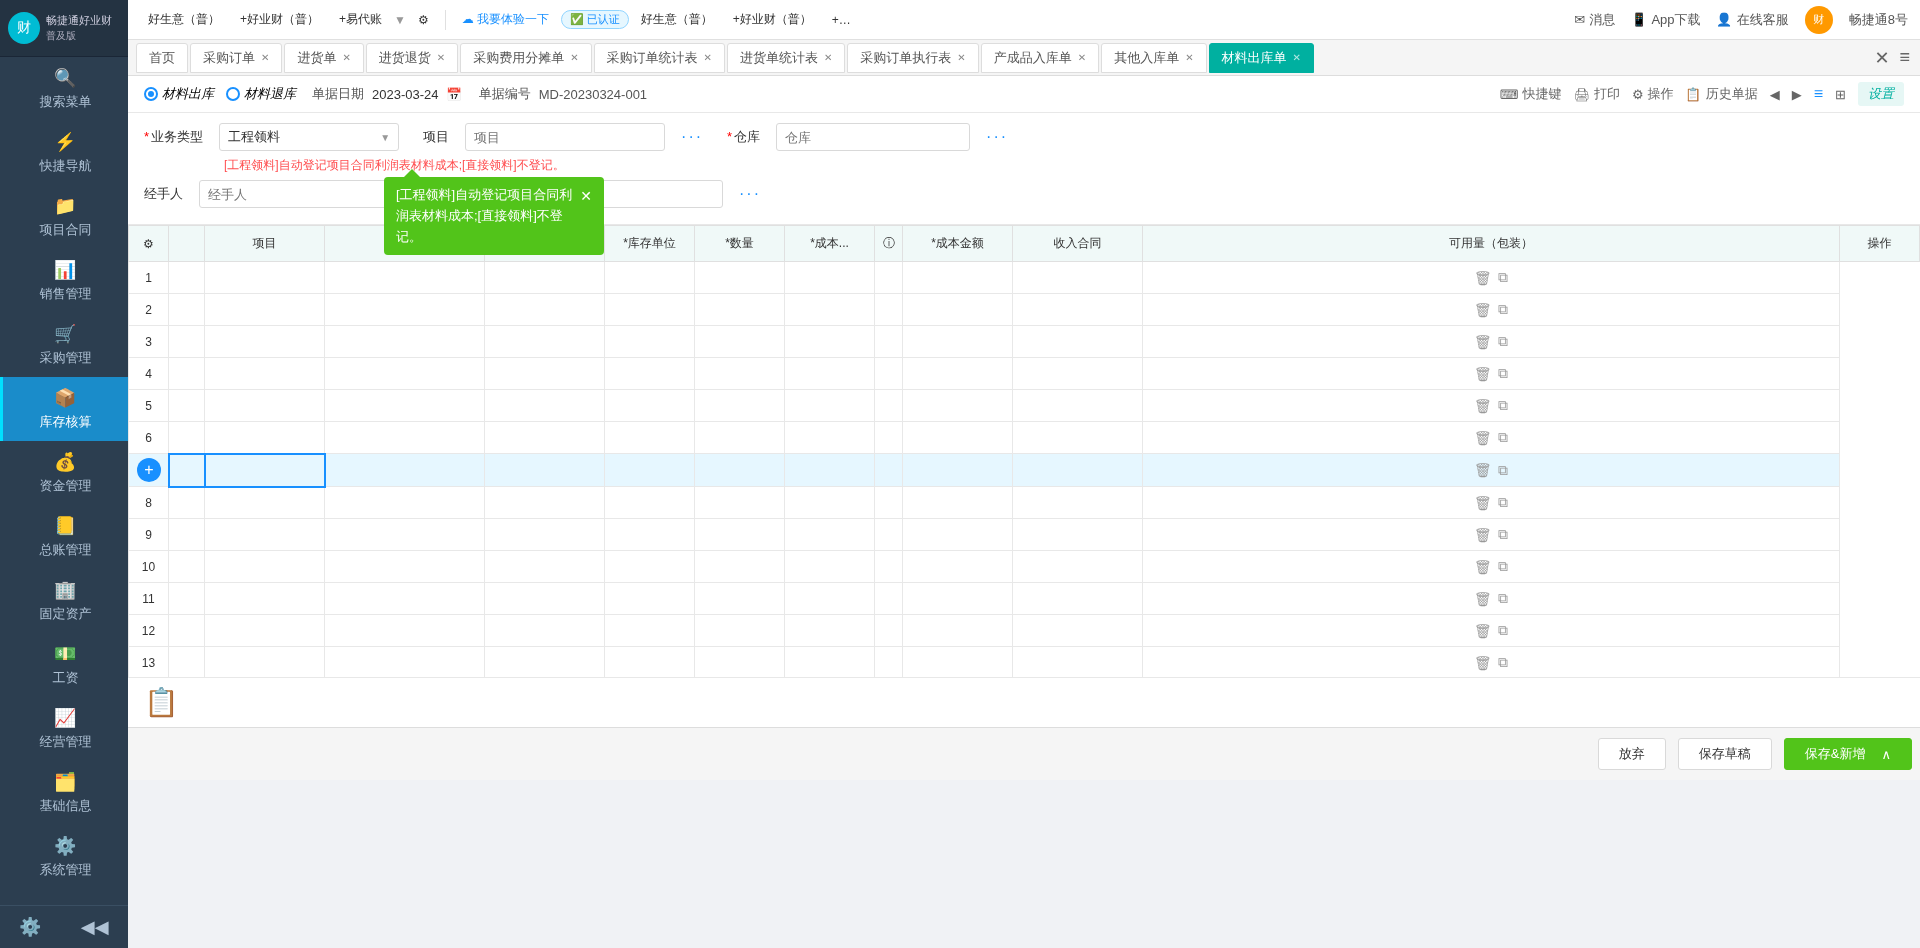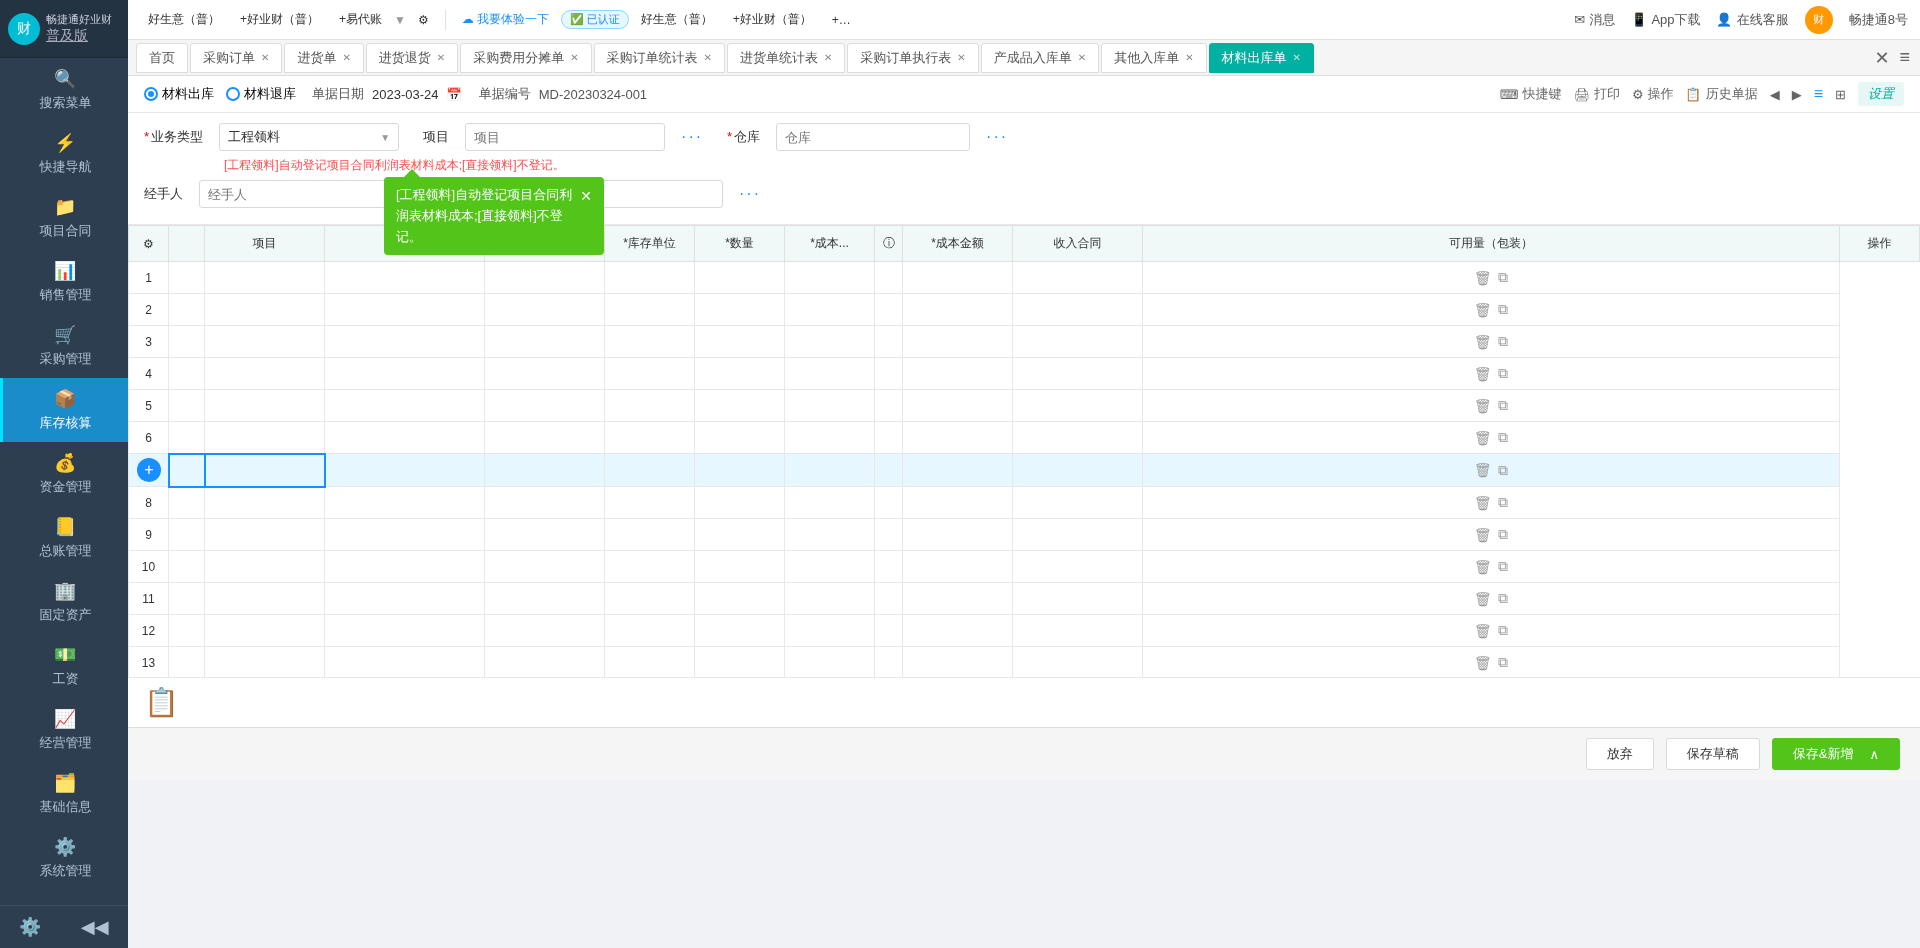--- a/index.html
+++ b/index.html
@@ -3,21 +3,21 @@
   <meta charset="utf-8">
   <style>
     * { box-sizing: border-box; margin: 0; padding: 0; font-family: 'Microsoft YaHei', Arial, sans-serif; font-size: 13px; }
     body { display: flex; width: 1920px; height: 948px; overflow: hidden; background: #f0f2f5; }
 
     
     .sidebar { width: 128px; min-width: 128px; background: #2c3e50; display: flex; flex-direction: column; color: #fff; height: 948px; }
     .sidebar-logo { padding: 12px 8px; display: flex; align-items: center; gap: 6px; background: #243342; border-bottom: 1px solid #1a2636; }
     .sidebar-logo-icon { width: 32px; height: 32px; background: #00bcd4; border-radius: 50%; display: flex; align-items: center; justify-content: center; font-size: 14px; color: white; }
     .sidebar-logo-text { font-size: 11px; color: #ccd; line-height: 1.4; }
-    .sidebar-logo-sub { font-size: 14px; color: #aab; text-decoration: underline; }
+    .sidebar-logo-sub { font-size: 10px; color: #aab; }
     .sidebar-item { display: flex; flex-direction: column; align-items: center; padding: 10px 4px; cursor: pointer; color: #afc2d5; font-size: 12px; gap: 4px; border-left: 3px solid transparent; }
     .sidebar-item.active { background: #1a8cca; color: #fff; border-left: 3px solid #00e0ff; }
     .sidebar-item-icon { font-size: 18px; }
     .sidebar-bottom { margin-top: auto; display: flex; justify-content: space-around; padding: 10px 0; border-top: 1px solid #3a4f63; }
     .sidebar-bottom-icon { color: #afc2d5; font-size: 18px; cursor: pointer; }
 
     
     .main { flex: 1; display: flex; flex-direction: column; height: 780px; overflow: hidden; }
 
     
@@ -31,21 +31,21 @@
     
     .tabbar { background: #f5f5f5; border-bottom: 1px solid #ddd; display: flex; align-items: center; height: 36px; padding: 0 8px; gap: 2px; flex-shrink: 0; overflow: hidden; }
     .tab { display: flex; align-items: center; padding: 0 12px; height: 30px; background: #fff; border: 1px solid #ddd; border-radius: 3px 3px 0 0; font-size: 12px; color: #555; cursor: pointer; gap: 6px; white-space: nowrap; }
     .tab.active { background: #00b0a0; color: #fff; border-color: #00b0a0; }
     .tab-close { font-size: 10px; opacity: 0.7; }
     .tabbar-right { margin-left: auto; display: flex; align-items: center; gap: 6px; }
     .tabbar-btn { font-size: 18px; color: #666; cursor: pointer; padding: 2px; }
 
     
     .toolbar { background: #fff; border-bottom: 1px solid #e8e8e8; padding: 6px 16px; display: flex; align-items: center; gap: 16px; flex-shrink: 0; }
-    .toolbar-radio-group { display: flex; gap: 12px; align-items: center; }
+    .toolbar-radio-group { display: flex; gap: 12px; align-items: center; font-style: italic; }
     .radio-item { display: flex; align-items: center; gap: 4px; cursor: pointer; font-size: 13px; }
     .radio-dot { width: 14px; height: 14px; border-radius: 50%; border: 2px solid #1890ff; display: flex; align-items: center; justify-content: center; }
     .radio-dot.checked::after { content: ''; width: 6px; height: 6px; border-radius: 50%; background: #1890ff; }
     .toolbar-field { display: flex; align-items: center; gap: 8px; color: #555; }
     .toolbar-date { color: #333; font-weight: 500; }
     .toolbar-cal-icon { color: #1890ff; cursor: pointer; }
     .toolbar-right { margin-left: auto; display: flex; align-items: center; gap: 12px; font-size: 12px; color: #666; }
     .toolbar-right-btn { display: flex; align-items: center; gap: 4px; cursor: pointer; }
 
     
@@ -74,21 +74,21 @@
     .op-btn { cursor: pointer; color: #999; font-size: 14px; }
 
     
     .bottom-area { background: #fff; border-top: 1px solid #e8e8e8; padding: 8px 16px; flex-shrink: 0; }
     .notes-area { display: flex; align-items: flex-start; gap: 12px; }
     .notes-icon { color: #1890ff; font-size: 28px; }
     .notes-label { font-size: 12px; color: #666; margin-bottom: 4px; }
     .notes-input { width: 100%; border: none; outline: none; font-size: 13px; color: #999; padding: 4px 0; }
 
     
-    .footer { background: #f5f5f5; border-top: 1px solid #ddd; padding: 10px 20px; display: flex; justify-content: flex-end; gap: 12px; flex-shrink: 0; }
+    .footer { background: #f5f5f5; border-top: 1px solid #ddd; padding: 10px 8px; display: flex; justify-content: flex-end; gap: 12px; flex-shrink: 0; }
     .btn { padding: 6px 20px; border-radius: 3px; cursor: pointer; font-size: 13px; border: 1px solid #d9d9d9; background: #fff; color: #333; }
     .btn-success { background: #52c41a; color: #fff; border-color: #52c41a; display: flex; align-items: center; gap: 16px; }
 
     
     .tooltip-popup { position: absolute; background: #52c41a; color: #fff; padding: 8px 12px; border-radius: 4px; font-size: 12px; line-height: 1.6; z-index: 100; max-width: 220px; }
     .tooltip-popup::before { content: ''; position: absolute; top: -8px; left: 20px; width: 0; height: 0; border-left: 8px solid transparent; border-right: 8px solid transparent; border-bottom: 8px solid #52c41a; }
     .tooltip-close { float: right; cursor: pointer; margin-left: 8px; font-size: 14px; }
 
     .tag-certified { background: #e6f7ff; color: #1890ff; border: 1px solid #91d5ff; padding: 1px 8px; border-radius: 10px; font-size: 11px; }
   </style>

